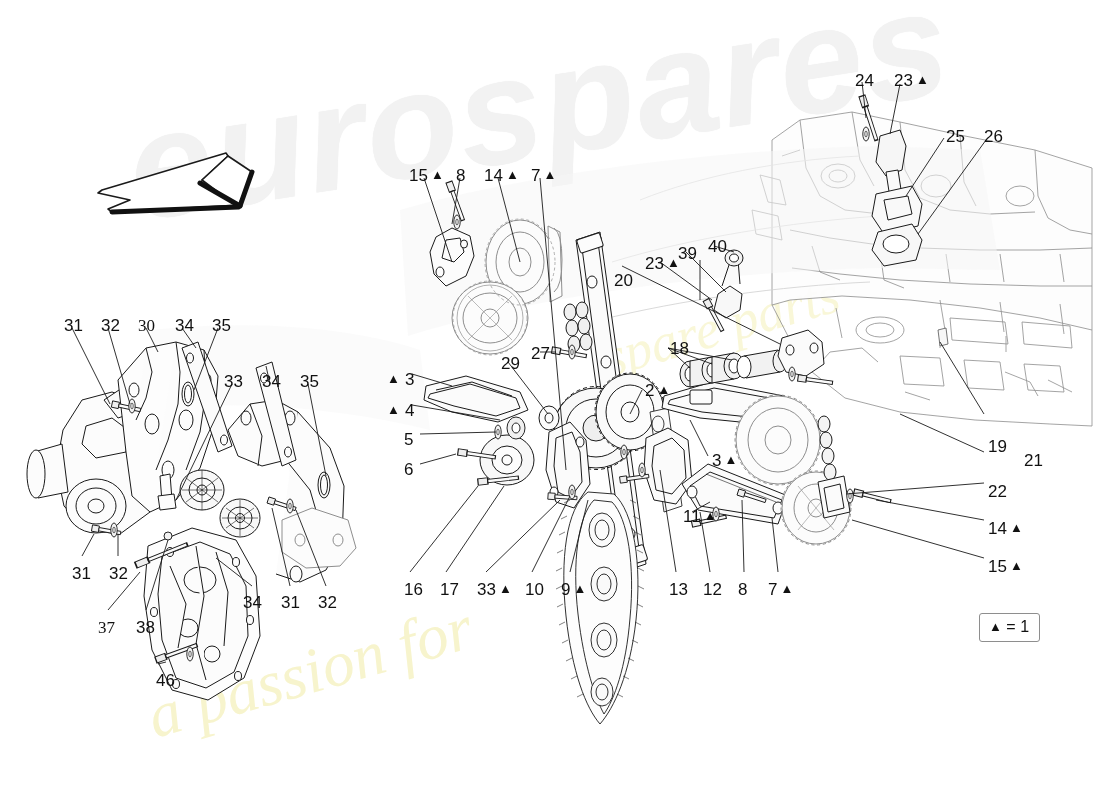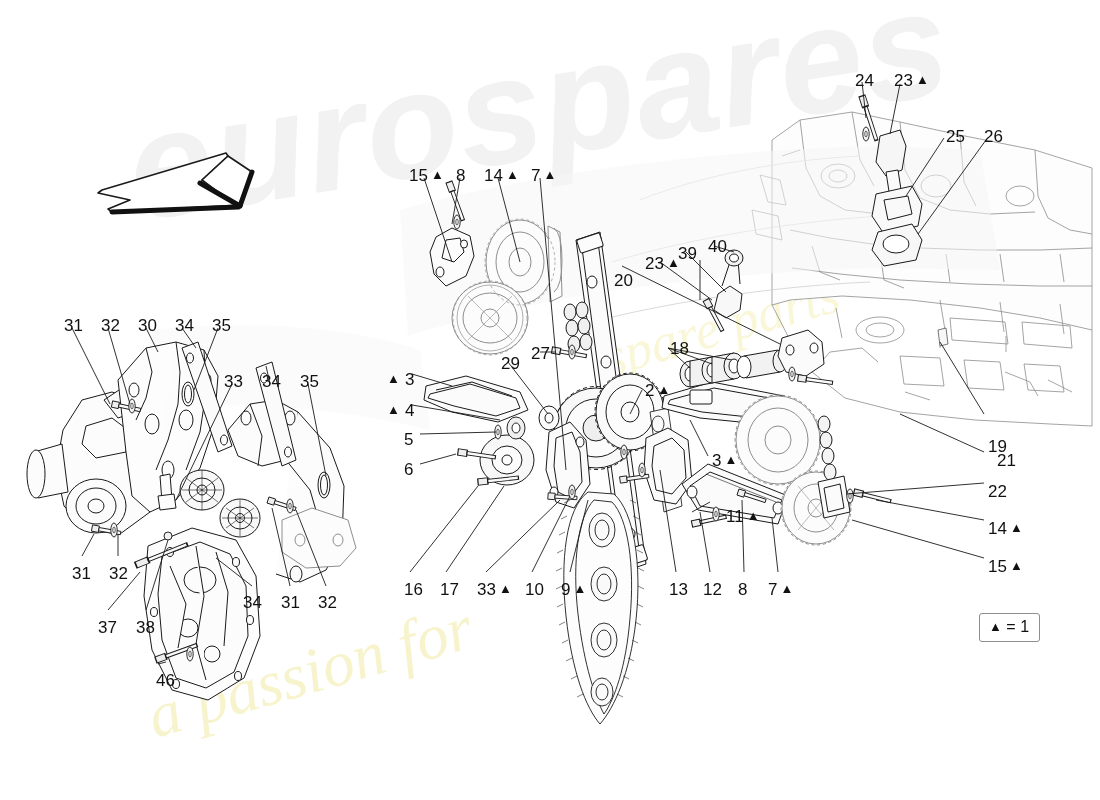--- a/index.html
+++ b/index.html
@@ -562,49 +562,49 @@
       <div class="lbl" style="left: 614px; top: 272px;"><span>20</span></div>
       <div class="lbl" style="left: 645px; top: 255px;"><span>23</span><span class="tri">▲</span></div>
       <div class="lbl" style="left: 678px; top: 245px;"><span>39</span></div>
       <div class="lbl" style="left: 708px; top: 238px;"><span>40</span></div>
       <div class="lbl" style="left: 670px; top: 340px;"><span>18</span></div>
       <div class="lbl" style="left: 855px; top: 72px;"><span>24</span></div>
       <div class="lbl" style="left: 894px; top: 72px;"><span>23</span><span class="tri">▲</span></div>
       <div class="lbl" style="left: 946px; top: 128px;"><span>25</span></div>
       <div class="lbl" style="left: 984px; top: 128px;"><span>26</span></div>
       <div class="lbl" style="left: 988px; top: 414px; margin-top: 24px;"><span>19</span></div>
-      <div class="lbl" style="left: 997px; top: 452px;"><span>21</span></div>
+      <div class="lbl" style="left: 1024px; top: 452px;"><span>21</span></div>
       <div class="lbl" style="left: 988px; top: 483px;"><span>22</span></div>
       <div class="lbl" style="left: 988px; top: 520px;"><span>14</span><span class="tri">▲</span></div>
       <div class="lbl" style="left: 988px; top: 558px;"><span>15</span><span class="tri">▲</span></div>
       <div class="lbl" style="left: 64px; top: 317px;"><span>31</span></div>
       <div class="lbl" style="left: 101px; top: 317px;"><span>32</span></div>
-      <div class="lbl" style="left: 138px; top: 317px;"><span>30</span></div>
+      <div class="lbl" style="left: 138px; top: 317px; font-family: Liberation Serif, serif;"><span>30</span></div>
       <div class="lbl" style="left: 175px; top: 317px;"><span>34</span></div>
       <div class="lbl" style="left: 212px; top: 317px;"><span>35</span></div>
       <div class="lbl" style="left: 224px; top: 373px;"><span>33</span></div>
       <div class="lbl" style="left: 262px; top: 373px;"><span>34</span></div>
       <div class="lbl" style="left: 300px; top: 373px;"><span>35</span></div>
       <div class="lbl" style="left: 72px; top: 565px;"><span>31</span></div>
       <div class="lbl" style="left: 109px; top: 565px;"><span>32</span></div>
-      <div class="lbl" style="left: 98px; top: 619px;"><span>37</span></div>
+      <div class="lbl" style="left: 98px; top: 619px; font-family: Liberation Serif, serif;"><span>37</span></div>
       <div class="lbl" style="left: 136px; top: 619px;"><span>38</span></div>
       <div class="lbl" style="left: 243px; top: 594px;"><span>34</span></div>
       <div class="lbl" style="left: 281px; top: 594px;"><span>31</span></div>
       <div class="lbl" style="left: 318px; top: 594px;"><span>32</span></div>
       <div class="lbl" style="left: 156px; top: 672px;"><span>46</span></div>
       <div class="lbl" style="left: 387px; top: 371px;"><span class="tri pre">▲</span><span>3</span></div>
       <div class="lbl" style="left: 387px; top: 402px;"><span class="tri pre">▲</span><span>4</span></div>
       <div class="lbl" style="left: 404px; top: 431px;"><span>5</span></div>
       <div class="lbl" style="left: 404px; top: 461px;"><span>6</span></div>
       <div class="lbl" style="left: 501px; top: 355px;"><span>29</span></div>
       <div class="lbl" style="left: 531px; top: 345px;"><span>27</span></div>
       <div class="lbl" style="left: 645px; top: 382px;"><span>2</span><span class="tri">▲</span></div>
       <div class="lbl" style="left: 712px; top: 452px;"><span>3</span><span class="tri">▲</span></div>
-      <div class="lbl" style="left: 683px; top: 508px; margin-left: 43px;"><span>11</span><span class="tri">▲</span></div>
+      <div class="lbl" style="left: 683px; top: 508px;"><span>11</span><span class="tri">▲</span></div>
       <div class="lbl" style="left: 404px; top: 581px;"><span>16</span></div>
       <div class="lbl" style="left: 440px; top: 581px; text-align: right;"><span>17</span></div>
       <div class="lbl" style="left: 477px; top: 581px;"><span>33</span><span class="tri">▲</span></div>
       <div class="lbl" style="left: 525px; top: 581px;"><span>10</span></div>
       <div class="lbl" style="left: 561px; top: 581px;"><span>9</span><span class="tri">▲</span></div>
       <div class="lbl" style="left: 669px; top: 581px;"><span>13</span></div>
       <div class="lbl" style="left: 703px; top: 581px;"><span>12</span></div>
       <div class="lbl" style="left: 738px; top: 581px;"><span>8</span></div>
       <div class="lbl" style="left: 768px; top: 581px;"><span>7</span><span class="tri">▲</span></div>
     </div>

